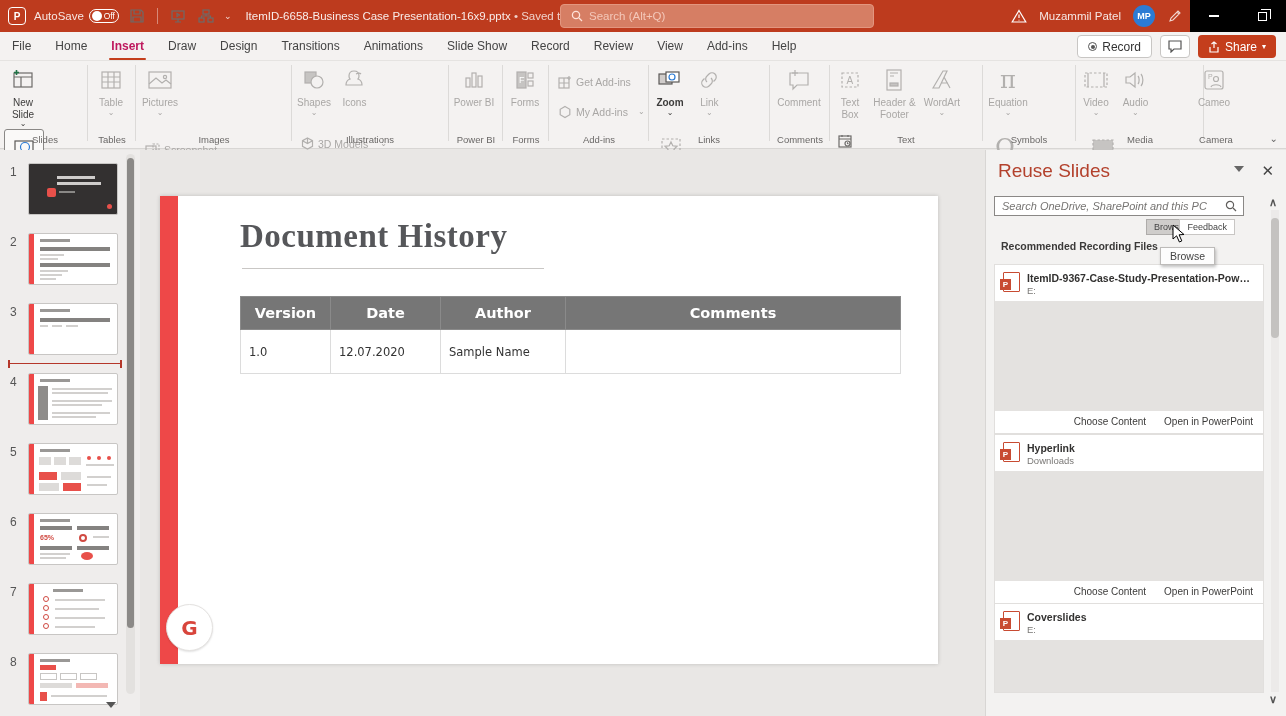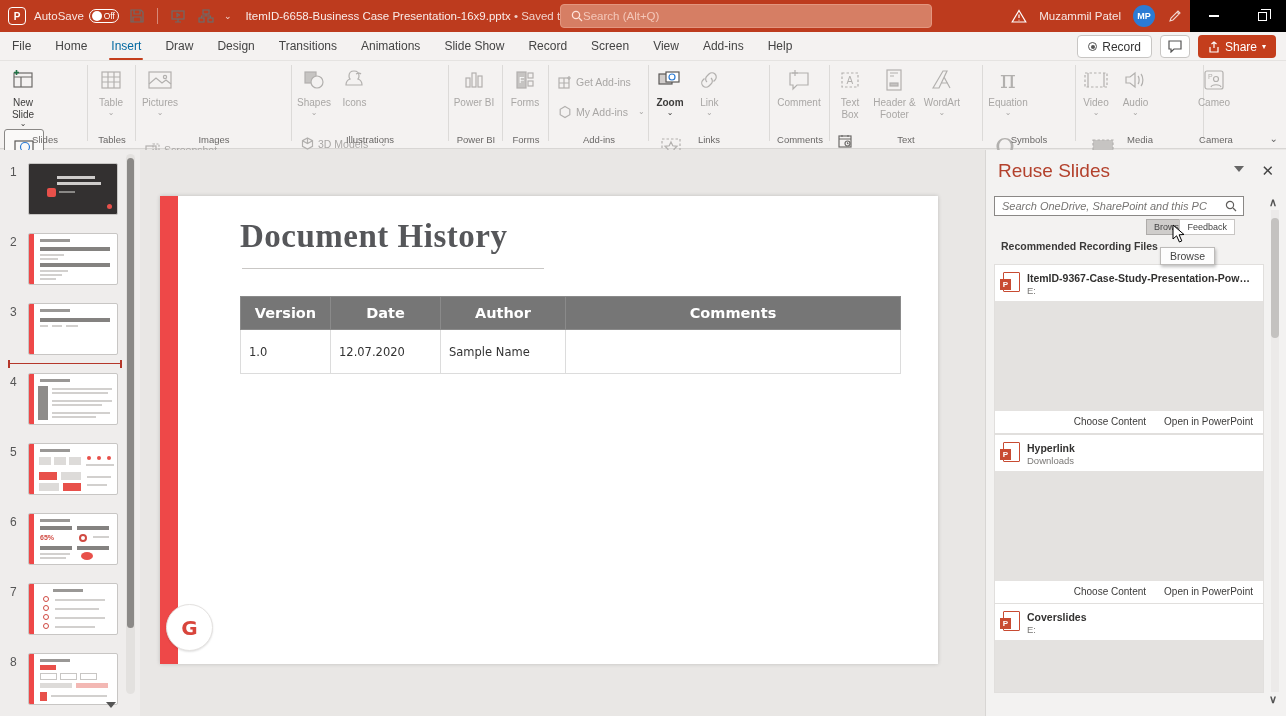--- a/index.html
+++ b/index.html
@@ -12,36 +12,36 @@
   .autosave { display:flex; align-items:center; gap:5px; font-size:11.5px; color:#ffffffde; }
   .toggle { width:30px; height:14px; border:1px solid #fff; border-radius:8px; position:relative; display:flex; align-items:center; }
   .toggle .knob { width:10px; height:10px; background:#fff; border-radius:50%; margin-left:2px; }
   .toggle .tstate { position:absolute; right:3px; font-size:8.5px; color:#fff; }
   .qat-icon { width:20px; height:18px; display:flex; align-items:center; justify-content:center; }
   .qat-icon svg { stroke:#ffffffd8; fill:none; stroke-width:1.3; }
   .tb-divider { width:1px; height:16px; background:#ffffff66; margin:0 2px; }
   .tb-chev { font-size:9px; color:#ffffffcc; }
   #filename { font-size:11.5px; color:#ffffffe6; margin-left:14px; white-space:nowrap; }
   #filename .saved { color:#ffffffc4; }
-  #tb-search { position:absolute; left:560px; top:4px; width:372px; height:24px; background:#d67e64; border:1px solid #e3967f; border-radius:4px; display:flex; align-items:center; padding-left:10px; }
+  #tb-search { position:absolute; left:560px; top:4px; width:314px; height:24px; background:#d67e64; border:1px solid #e3967f; border-radius:4px; display:flex; align-items:center; padding-left:10px; gap:6px; }
   #tb-search input { background:transparent; border:none; outline:none; color:#ffe9e2; font-size:11.5px; width:280px; }
   #tb-search input::placeholder { color:#ffe3d9b8; }
   .tb-right { position:absolute; right:104px; top:0; height:32px; display:flex; align-items:center; gap:12px; }
   .tb-user { font-size:11.5px; color:#ffffffe0; }
   .avatar { width:22px; height:22px; border-radius:50%; background:#2c7bd4; color:#fff; font-size:9px; font-weight:bold; display:flex; align-items:center; justify-content:center; }
   .win-controls { position:absolute; right:0; top:0; width:96px; height:32px; background:#000; display:flex; }
   .win-btn { width:48px; height:32px; display:flex; align-items:center; justify-content:center; }
   .win-min { width:10px; height:1.4px; background:#fff; }
   .win-restore { width:9px; height:9px; border:1.2px solid #fff; position:relative; background:#000; }
   .win-restore:before { content:""; position:absolute; left:2px; top:-4px; width:9px; height:9px; border:1.2px solid #fff; border-left:none; border-bottom:none; }
 
   
   #tabrow { position:absolute; left:0; top:32px; width:1286px; height:29px; background:#f4f2f1; display:flex; align-items:center; border-bottom:1px solid #e5e3e1; }
   .rtab { font-size:12px; color:#444; padding:6px 12px; position:relative; cursor:default; white-space:nowrap; }
-  .rtab.active { font-weight:normal; color:#0369a1; }
+  .rtab.active { font-weight:bold; color:#be185d; }
   .rtab.active:after { content:""; position:absolute; left:10px; right:10px; bottom:-1px; height:2.5px; background:#c43e1c; border-radius:2px; }
   .tabrow-right { position:absolute; right:10px; top:3px; display:flex; align-items:center; gap:8px; }
   .record-btn { display:flex; align-items:center; gap:5px; border:1px solid #c8c6c4; border-radius:4px; background:#fff; height:23px; padding:0 10px; font-size:12px; color:#333; }
   .record-dot { width:9px; height:9px; border:1.5px solid #555; border-radius:50%; display:flex; align-items:center; justify-content:center; }
   .record-dot i { width:4px; height:4px; background:#555; border-radius:50%; }
   .comment-btn { border:1px solid #c8c6c4; border-radius:4px; background:#fff; width:30px; height:23px; display:flex; align-items:center; justify-content:center; }
   .share-btn { display:flex; align-items:center; gap:5px; background:#c43e1c; color:#fff; border-radius:4px; height:23px; padding:0 10px; font-size:12px; }
   .share-btn .chev { font-size:8px; }
 
   
@@ -212,21 +212,21 @@
 <div id="tabrow">
   <span class="rtab">File</span>
   <span class="rtab">Home</span>
   <span class="rtab active">Insert</span>
   <span class="rtab">Draw</span>
   <span class="rtab">Design</span>
   <span class="rtab">Transitions</span>
   <span class="rtab">Animations</span>
   <span class="rtab">Slide Show</span>
   <span class="rtab">Record</span>
-  <span class="rtab">Screen</span>
+  <span class="rtab">Review</span>
   <span class="rtab">View</span>
   <span class="rtab">Add-ins</span>
   <span class="rtab">Help</span>
   <div class="tabrow-right">
     <span class="record-btn">
         <span class="record-dot">
           <i></i>
         </span>
         <span>Record</span>
       </span>

